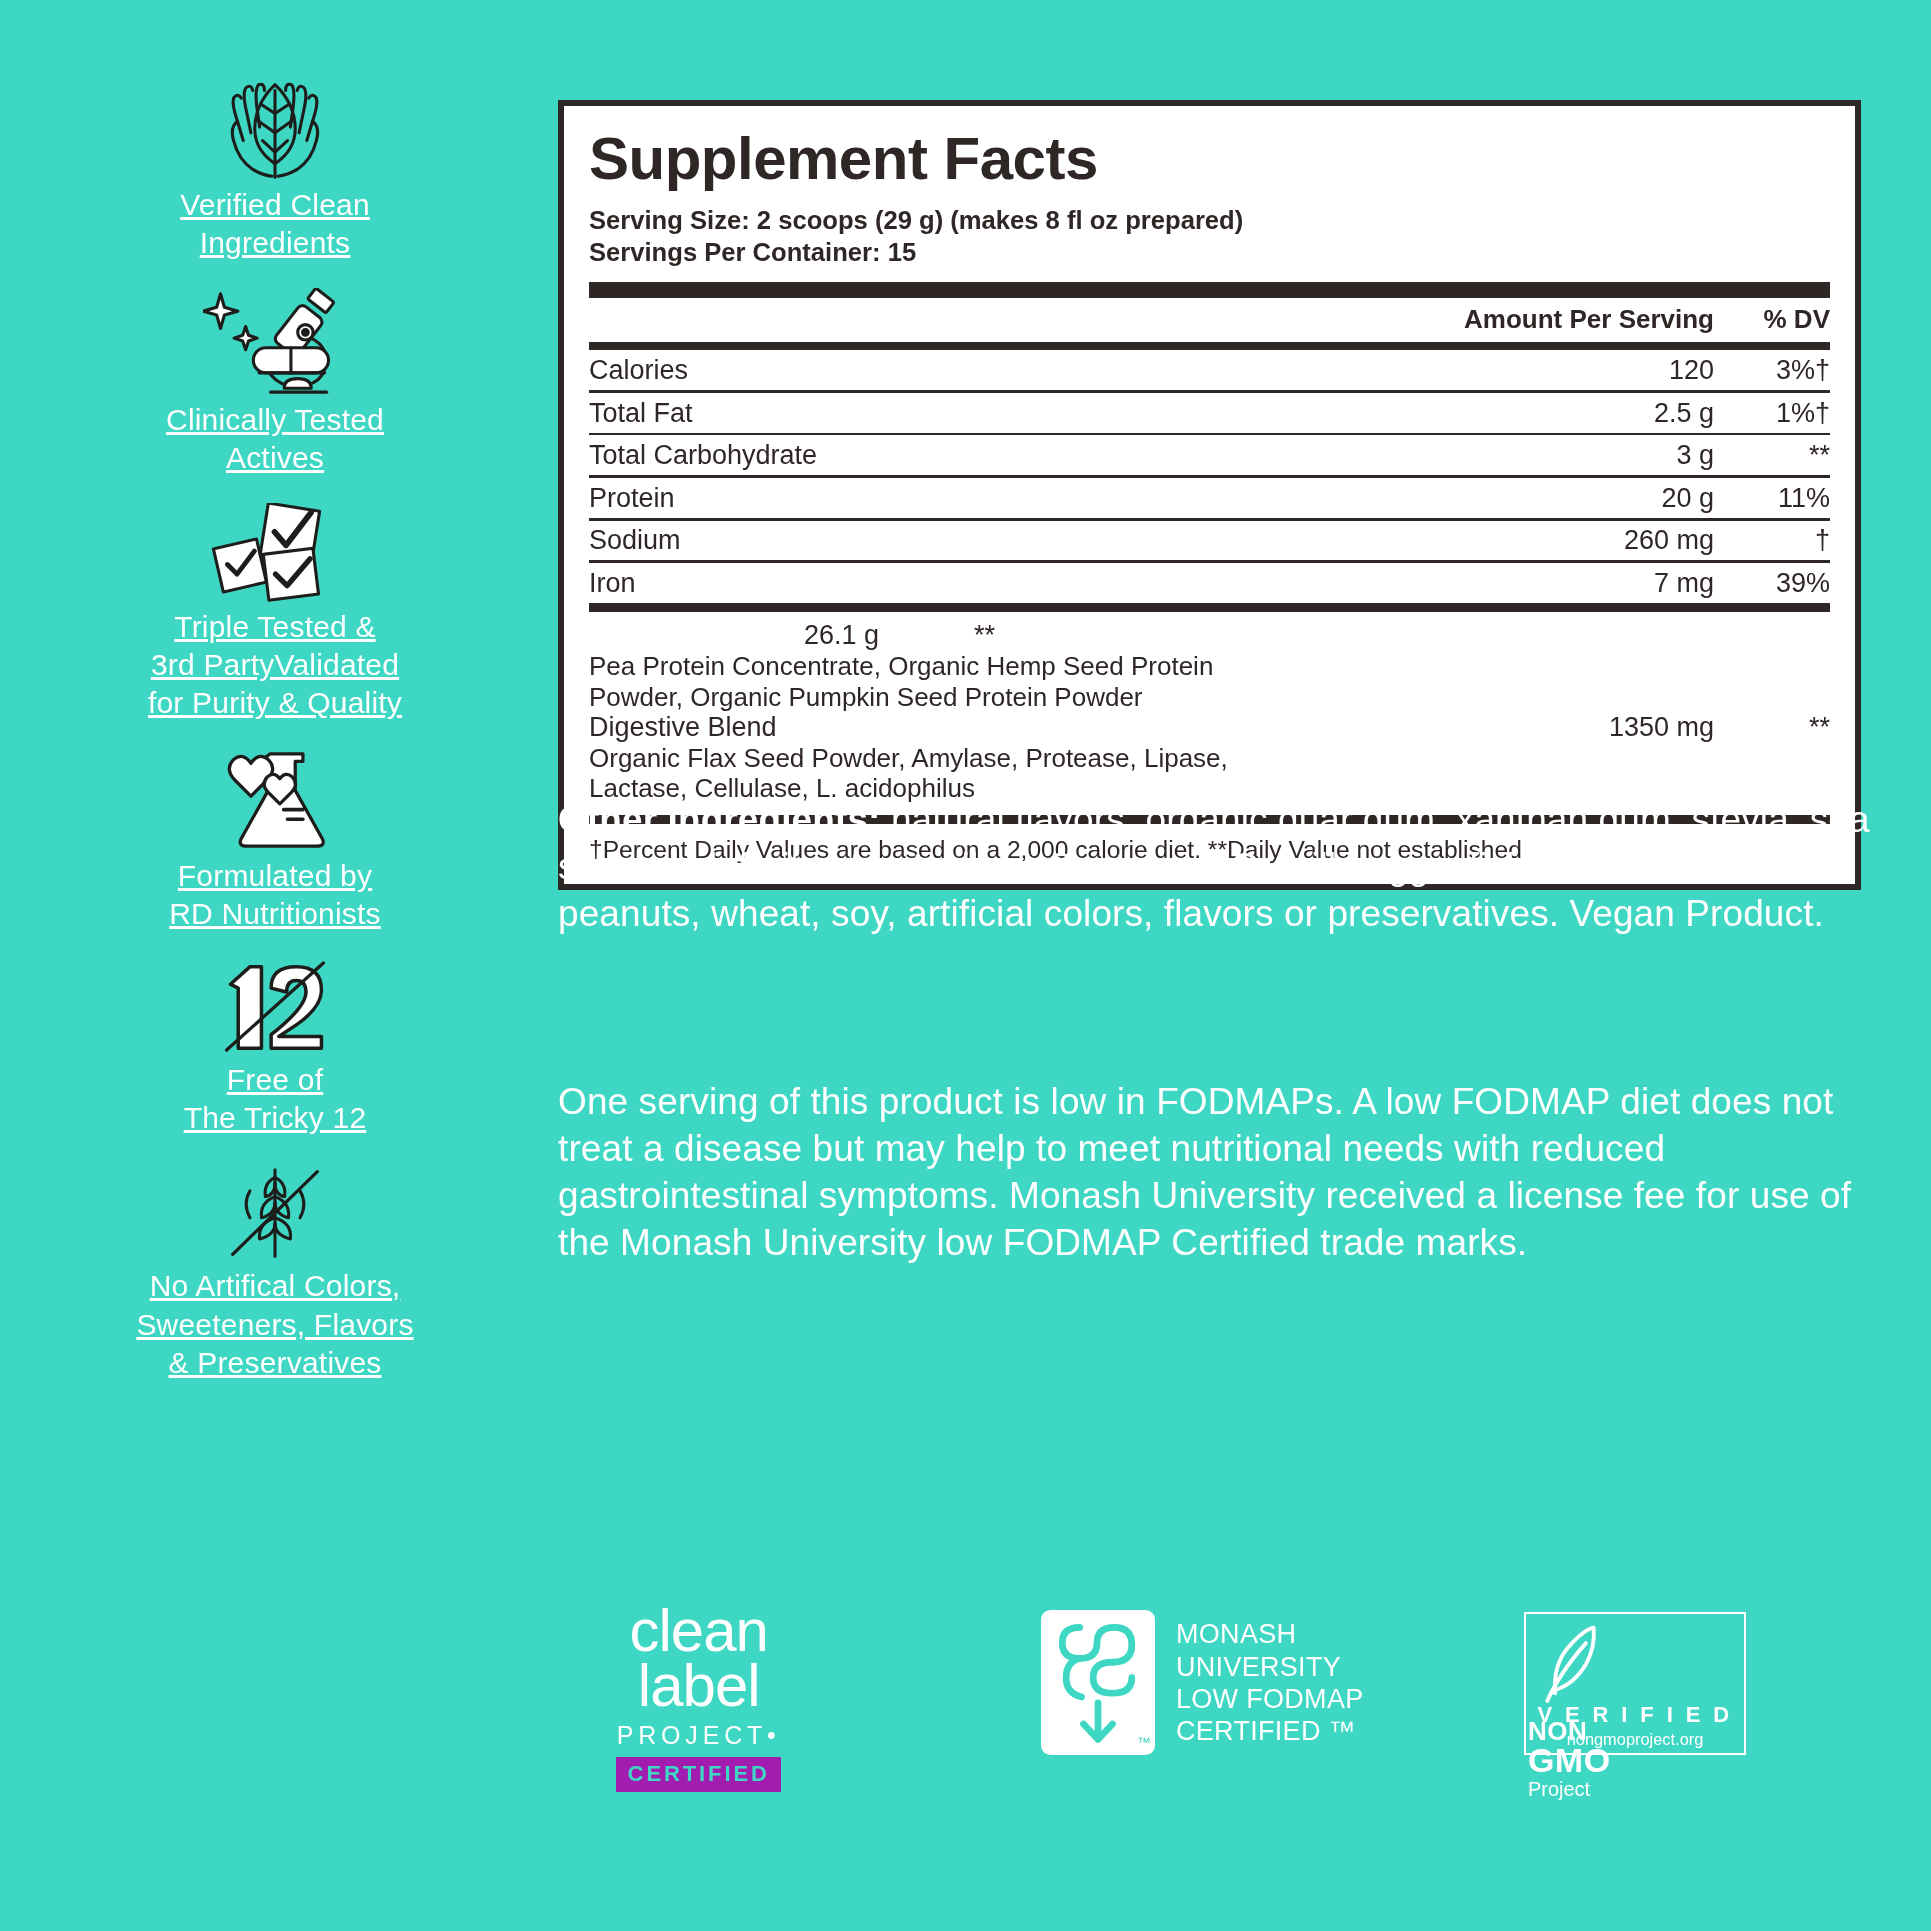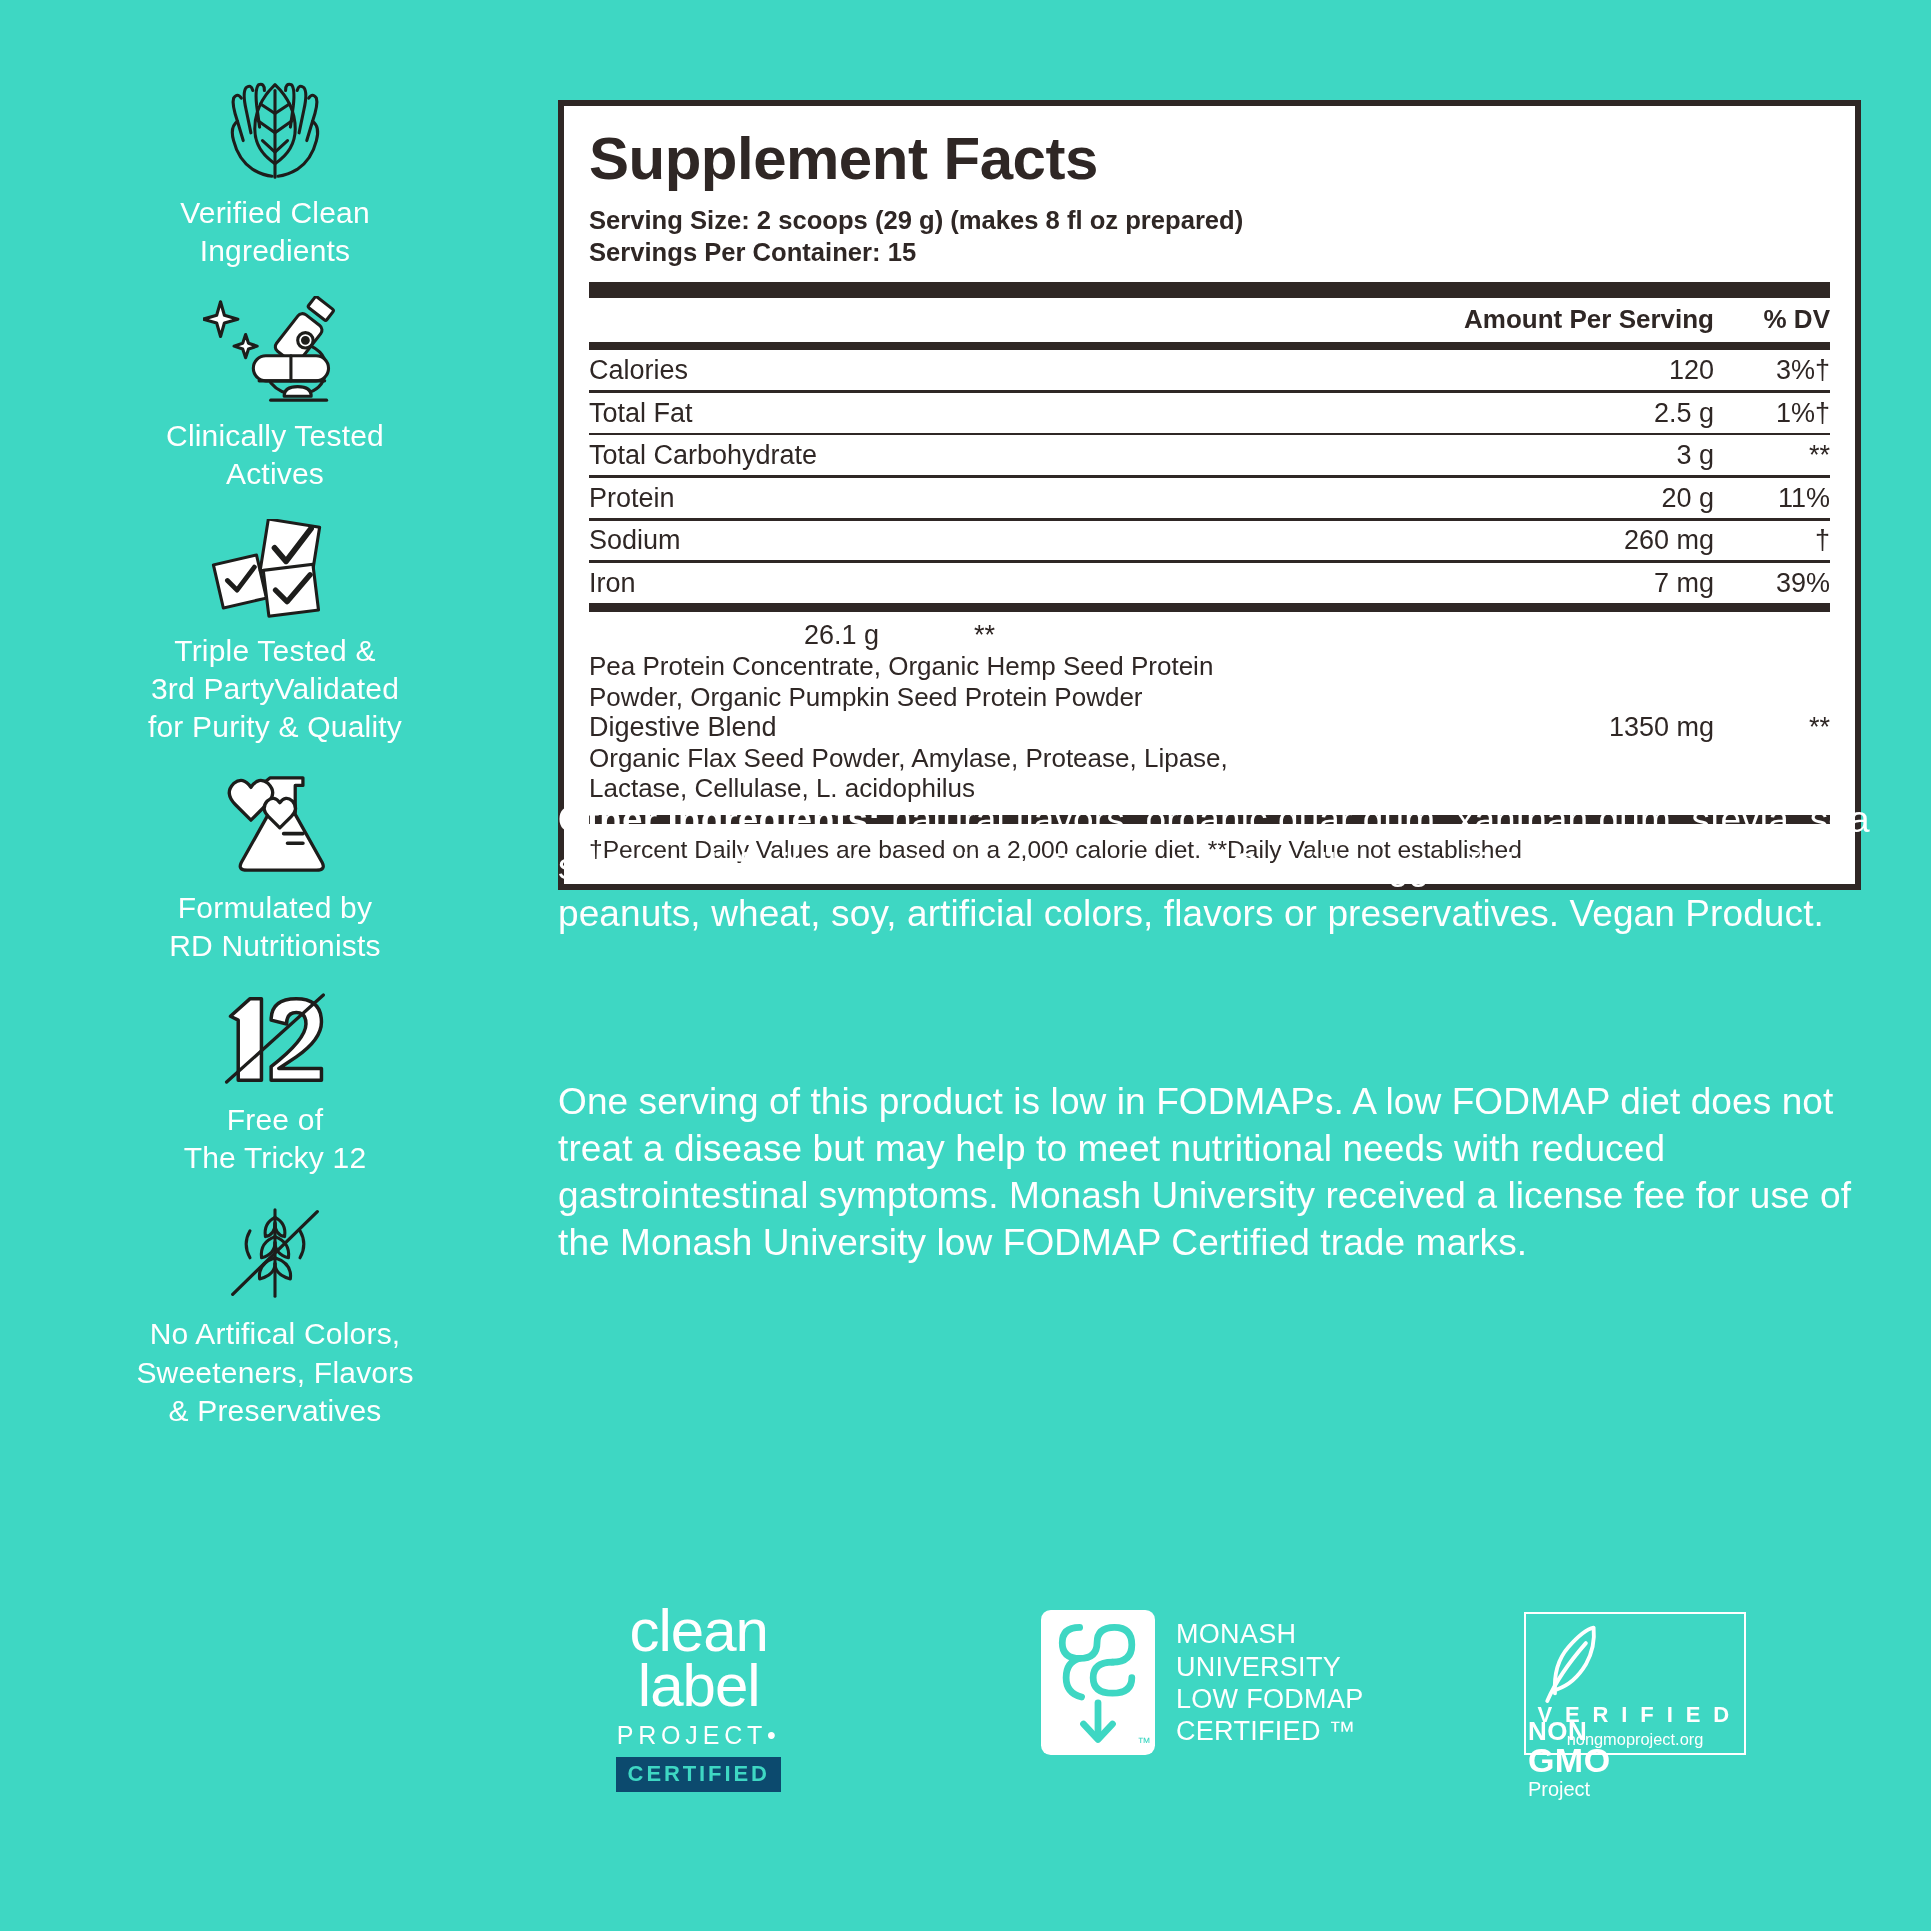--- a/index.html
+++ b/index.html
@@ -27,23 +27,24 @@
     width: 100%;
     margin-bottom: 25px;
   }
   .badge-icon { display: block; }
   .badge-label {
     color: #ffffff;
     font-size: 30px;
     line-height: 1.28;
     text-align: center;
     letter-spacing: 0.2px;
-    margin-top: 9px;
+    margin-top: 1px;
     white-space: pre-line;
     font-weight: 400;
+    text-decoration: underline;
   }
 
   
   .facts {
     position: absolute;
     left: 558px; top: 100px;
     width: 1303px;
     background: #ffffff;
     border: 6.8px solid #2f2725;
     padding: 21px 25px 15.4px 25px;
@@ -137,21 +138,21 @@
     height: 222px;
   }
   .cert { position: absolute; display: flex; align-items: center; }
 
   
   #cert-clean { left: 58px; top: 9.7px; flex-direction: column; align-items: center; }
   .cl-clean { color: #ffffff; font-size: 60px; line-height: 0.93; font-weight: 400; letter-spacing: -1px; }
   .cl-label { color: #ffffff; font-size: 60px; line-height: 0.93; font-weight: 400; letter-spacing: -1px; }
   .cl-project { color: #ffffff; font-size: 25px; letter-spacing: 4.8px; margin-top: 6.8px; }
   .cl-certified {
-    background: #0c4a6e; color: #3ed7c3;
+    background: #a21caf; color: #3ed7c3;
     font-size: 22px; font-weight: 700; letter-spacing: 2.9px;
     padding: 3.9px 11.6px 4.8px 11.6px; margin-top: 6.8px;
   }
 
   
   #cert-monash { left: 483px; top: 17.4px; }
   .mon-box {
     width: 114px; height: 145px;
     background: #ffffff; border-radius: 9.7px;
     position: relative; margin-right: 21px;

